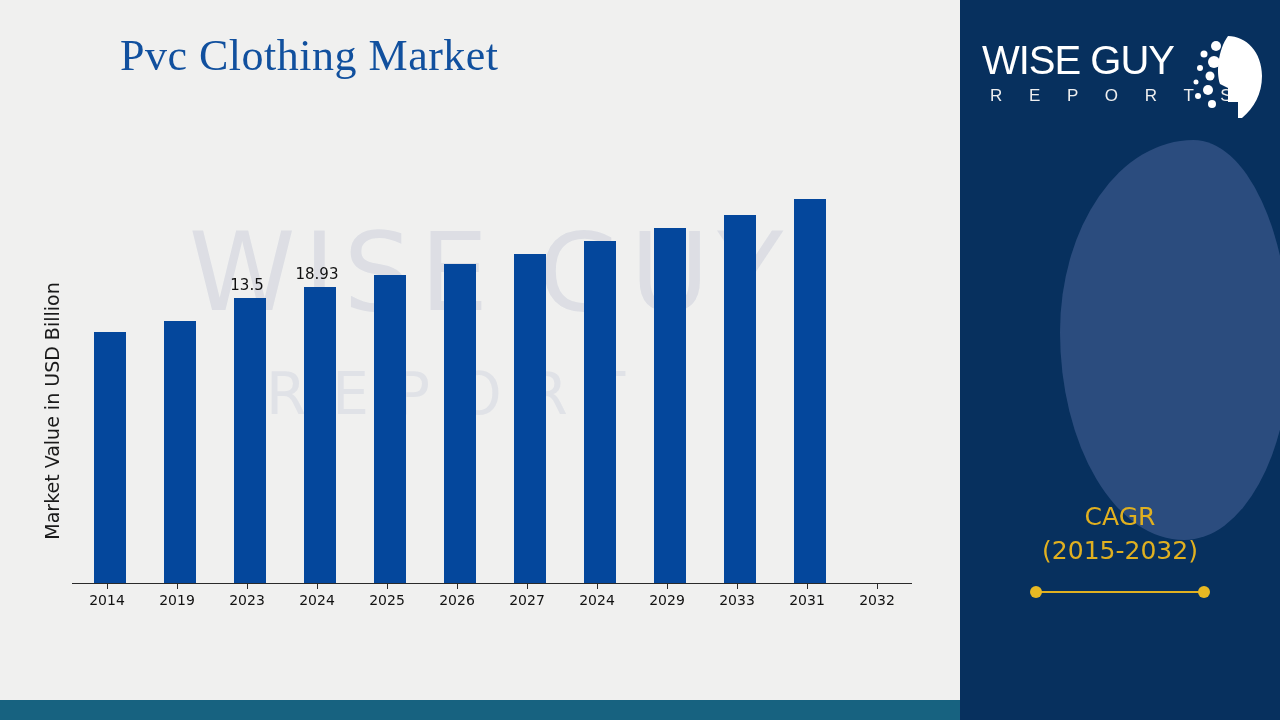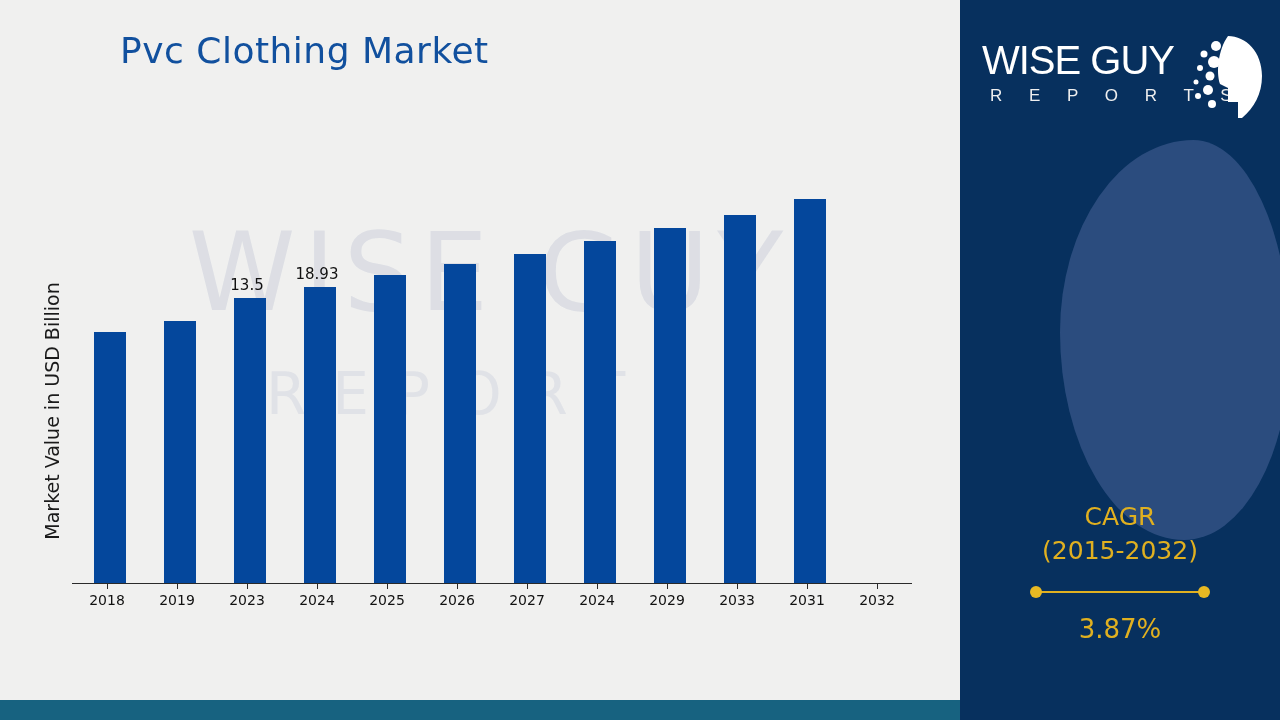--- a/index.html
+++ b/index.html
@@ -31,24 +31,25 @@
     top: 700px;
     width: 1180px;
     height: 20px;
     background: #176280;
   }
 
   #chart-title {
     position: absolute;
     left: 120px;
     top: 30px;
-    font-size: 36px;
+    font-size: 44px;
     color: #11509E;
     letter-spacing: 0.5px;
     white-space: nowrap;
+    font-family: Liberation Serif, serif;
   }
 
   
   #watermark {
     position: absolute;
     left: 60px;
     top: 210px;
     width: 860px;
     height: 250px;
     pointer-events: none;
@@ -311,21 +312,21 @@
         <div class="tick" style="left: 315px;"></div>
         <div class="tick" style="left: 385px;"></div>
         <div class="tick" style="left: 455px;"></div>
         <div class="tick" style="left: 525px;"></div>
         <div class="tick" style="left: 595px;"></div>
         <div class="tick" style="left: 665px;"></div>
         <div class="tick" style="left: 735px;"></div>
         <div class="tick" style="left: 805px;"></div>
       </div>
 
-  <div class="xtick-label" style="left: 72px; width: 70px;">2018</div>
+  <div class="xtick-label" style="left: 72px; width: 70px;">2014</div>
       <div class="xtick-label" style="left: 142px; width: 70px;">2019</div>
       <div class="xtick-label" style="left: 212px; width: 70px;">2023</div>
       <div class="xtick-label" style="left: 282px; width: 70px;">2024</div>
       <div class="xtick-label" style="left: 352px; width: 70px;">2025</div>
       <div class="xtick-label" style="left: 422px; width: 70px;">2026</div>
       <div class="xtick-label" style="left: 492px; width: 70px;">2027</div>
       <div class="xtick-label" style="left: 562px; width: 70px;">2024</div>
       <div class="xtick-label" style="left: 632px; width: 70px;">2029</div>
       <div class="xtick-label" style="left: 702px; width: 70px;">2033</div>
       <div class="xtick-label" style="left: 772px; width: 70px;">2031</div>
@@ -358,17 +359,16 @@
     </div>
 
     <div id="cagr-block">
       <div class="cagr-line">CAGR</div>
       <div class="cagr-line">(2015-2032)</div>
       <div id="cagr-divider">
         <div id="cagr-rule"></div>
         <div class="cagr-dot" id="cagr-dot-left"></div>
         <div class="cagr-dot" id="cagr-dot-right"></div>
       </div>
-      <div id="cagr-value">3.87%</div>
     </div>
   </div>
 
 </div>
 
 </body></html>

